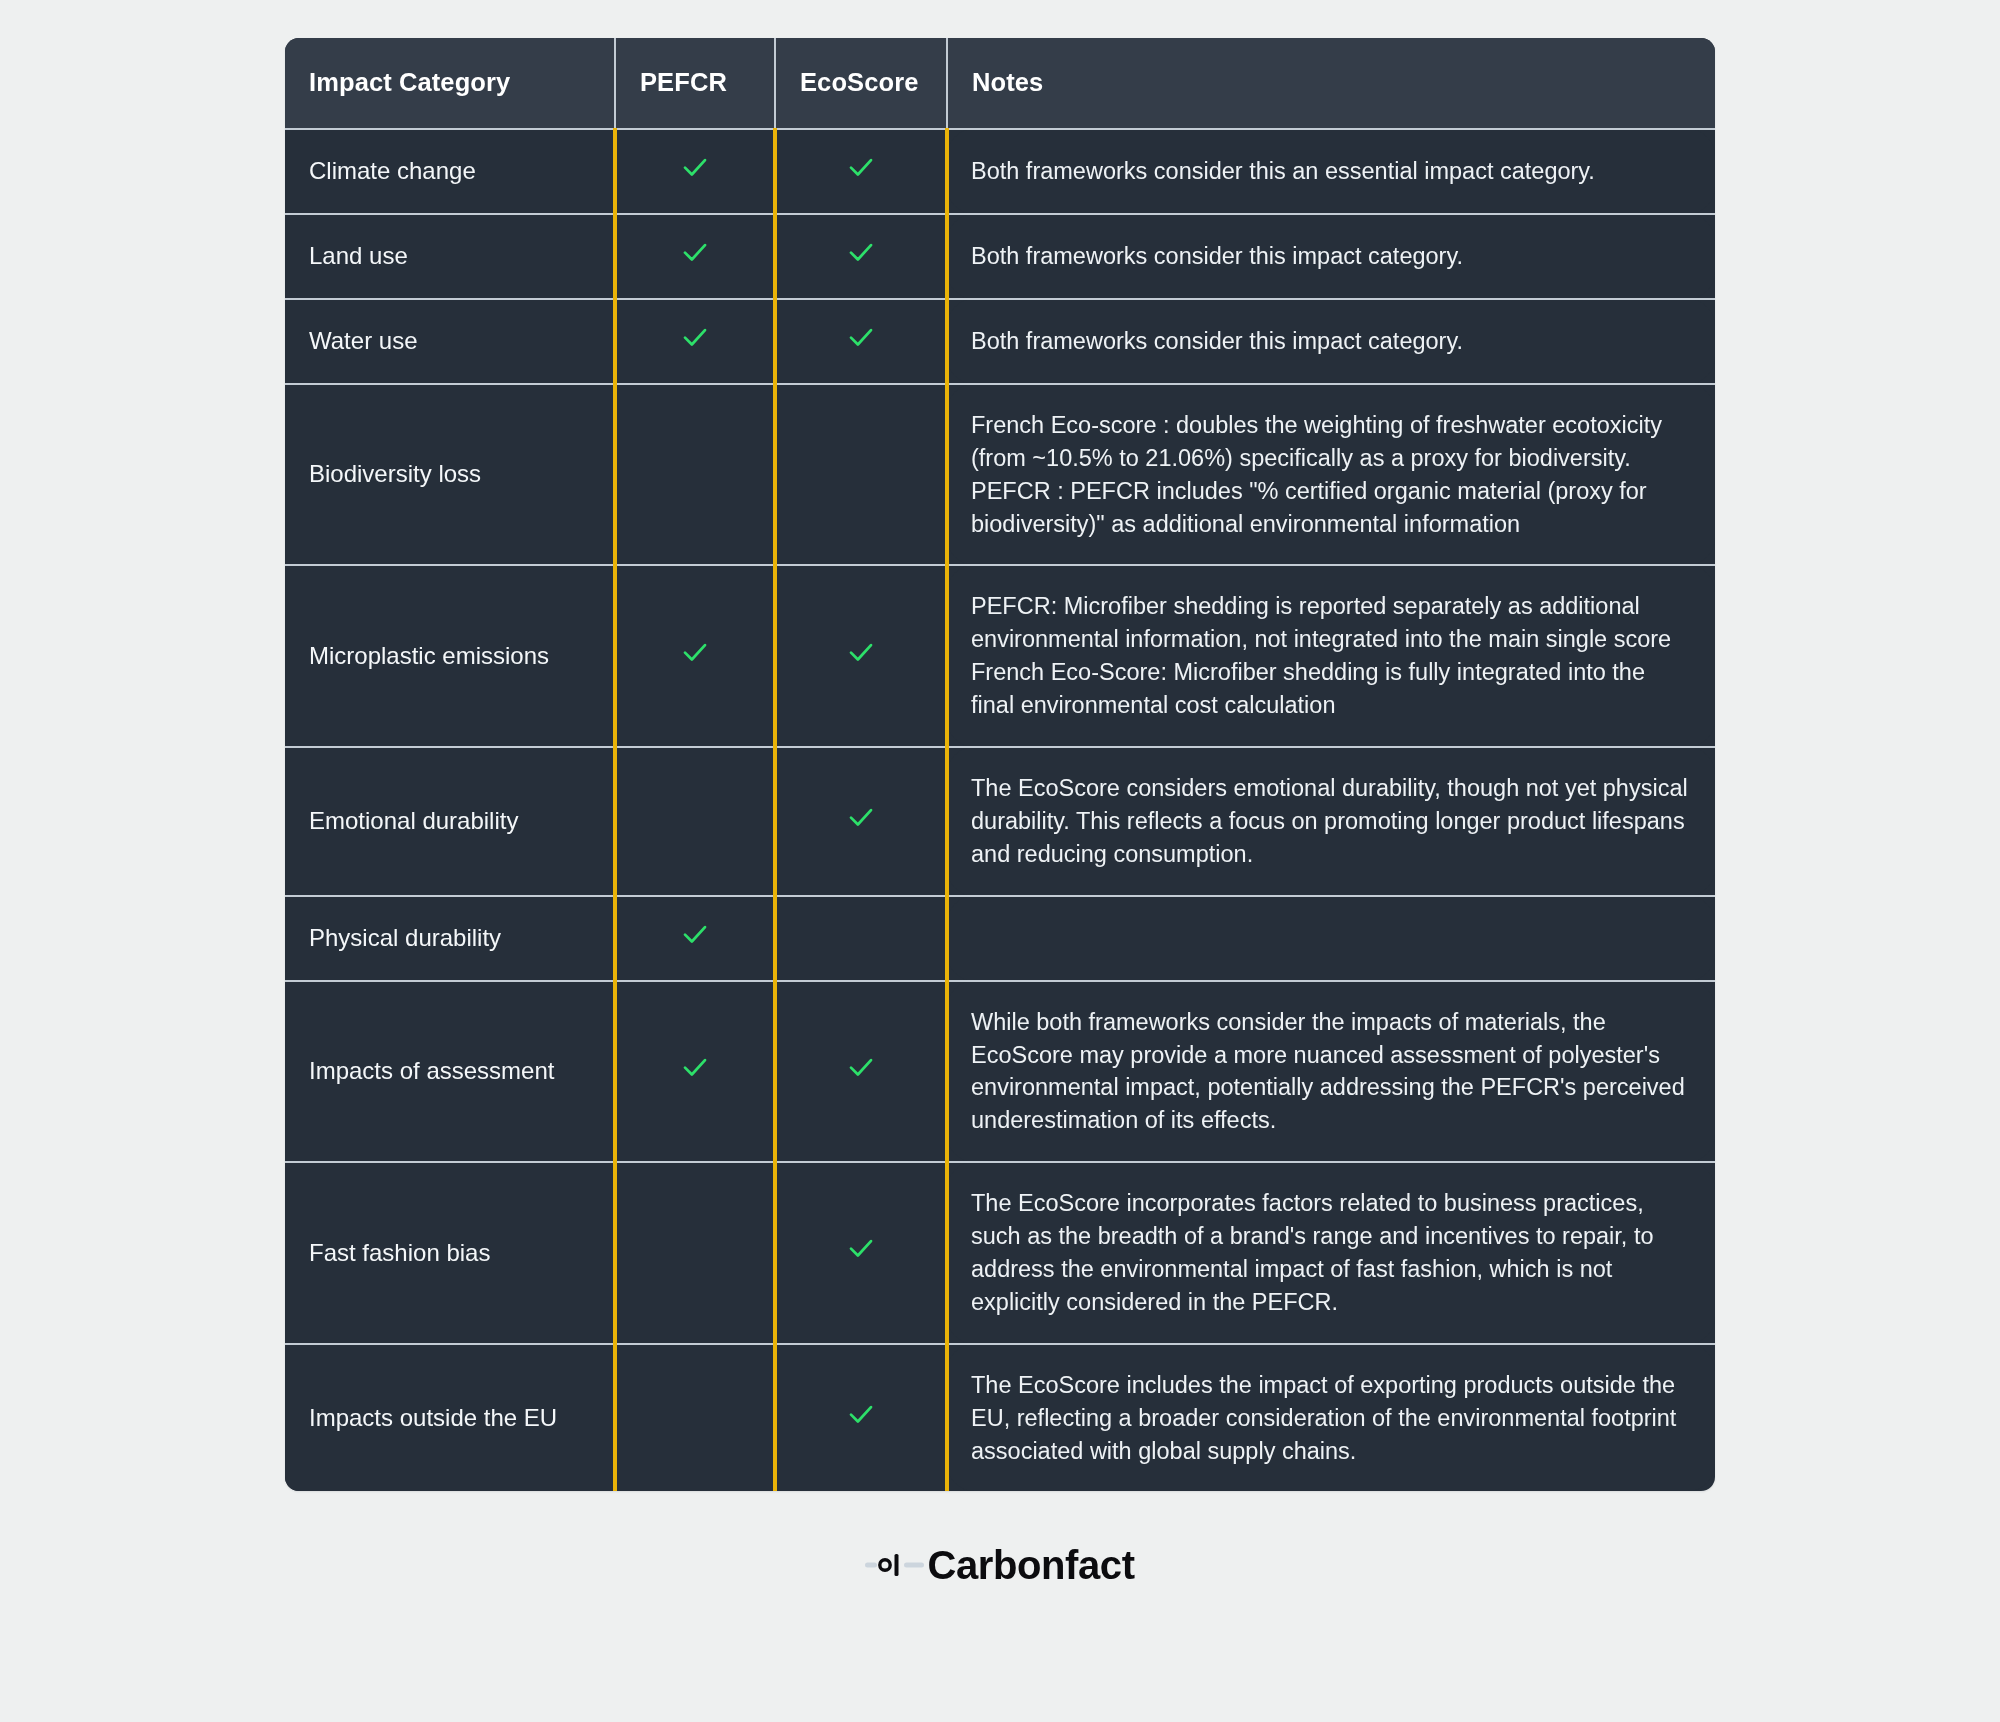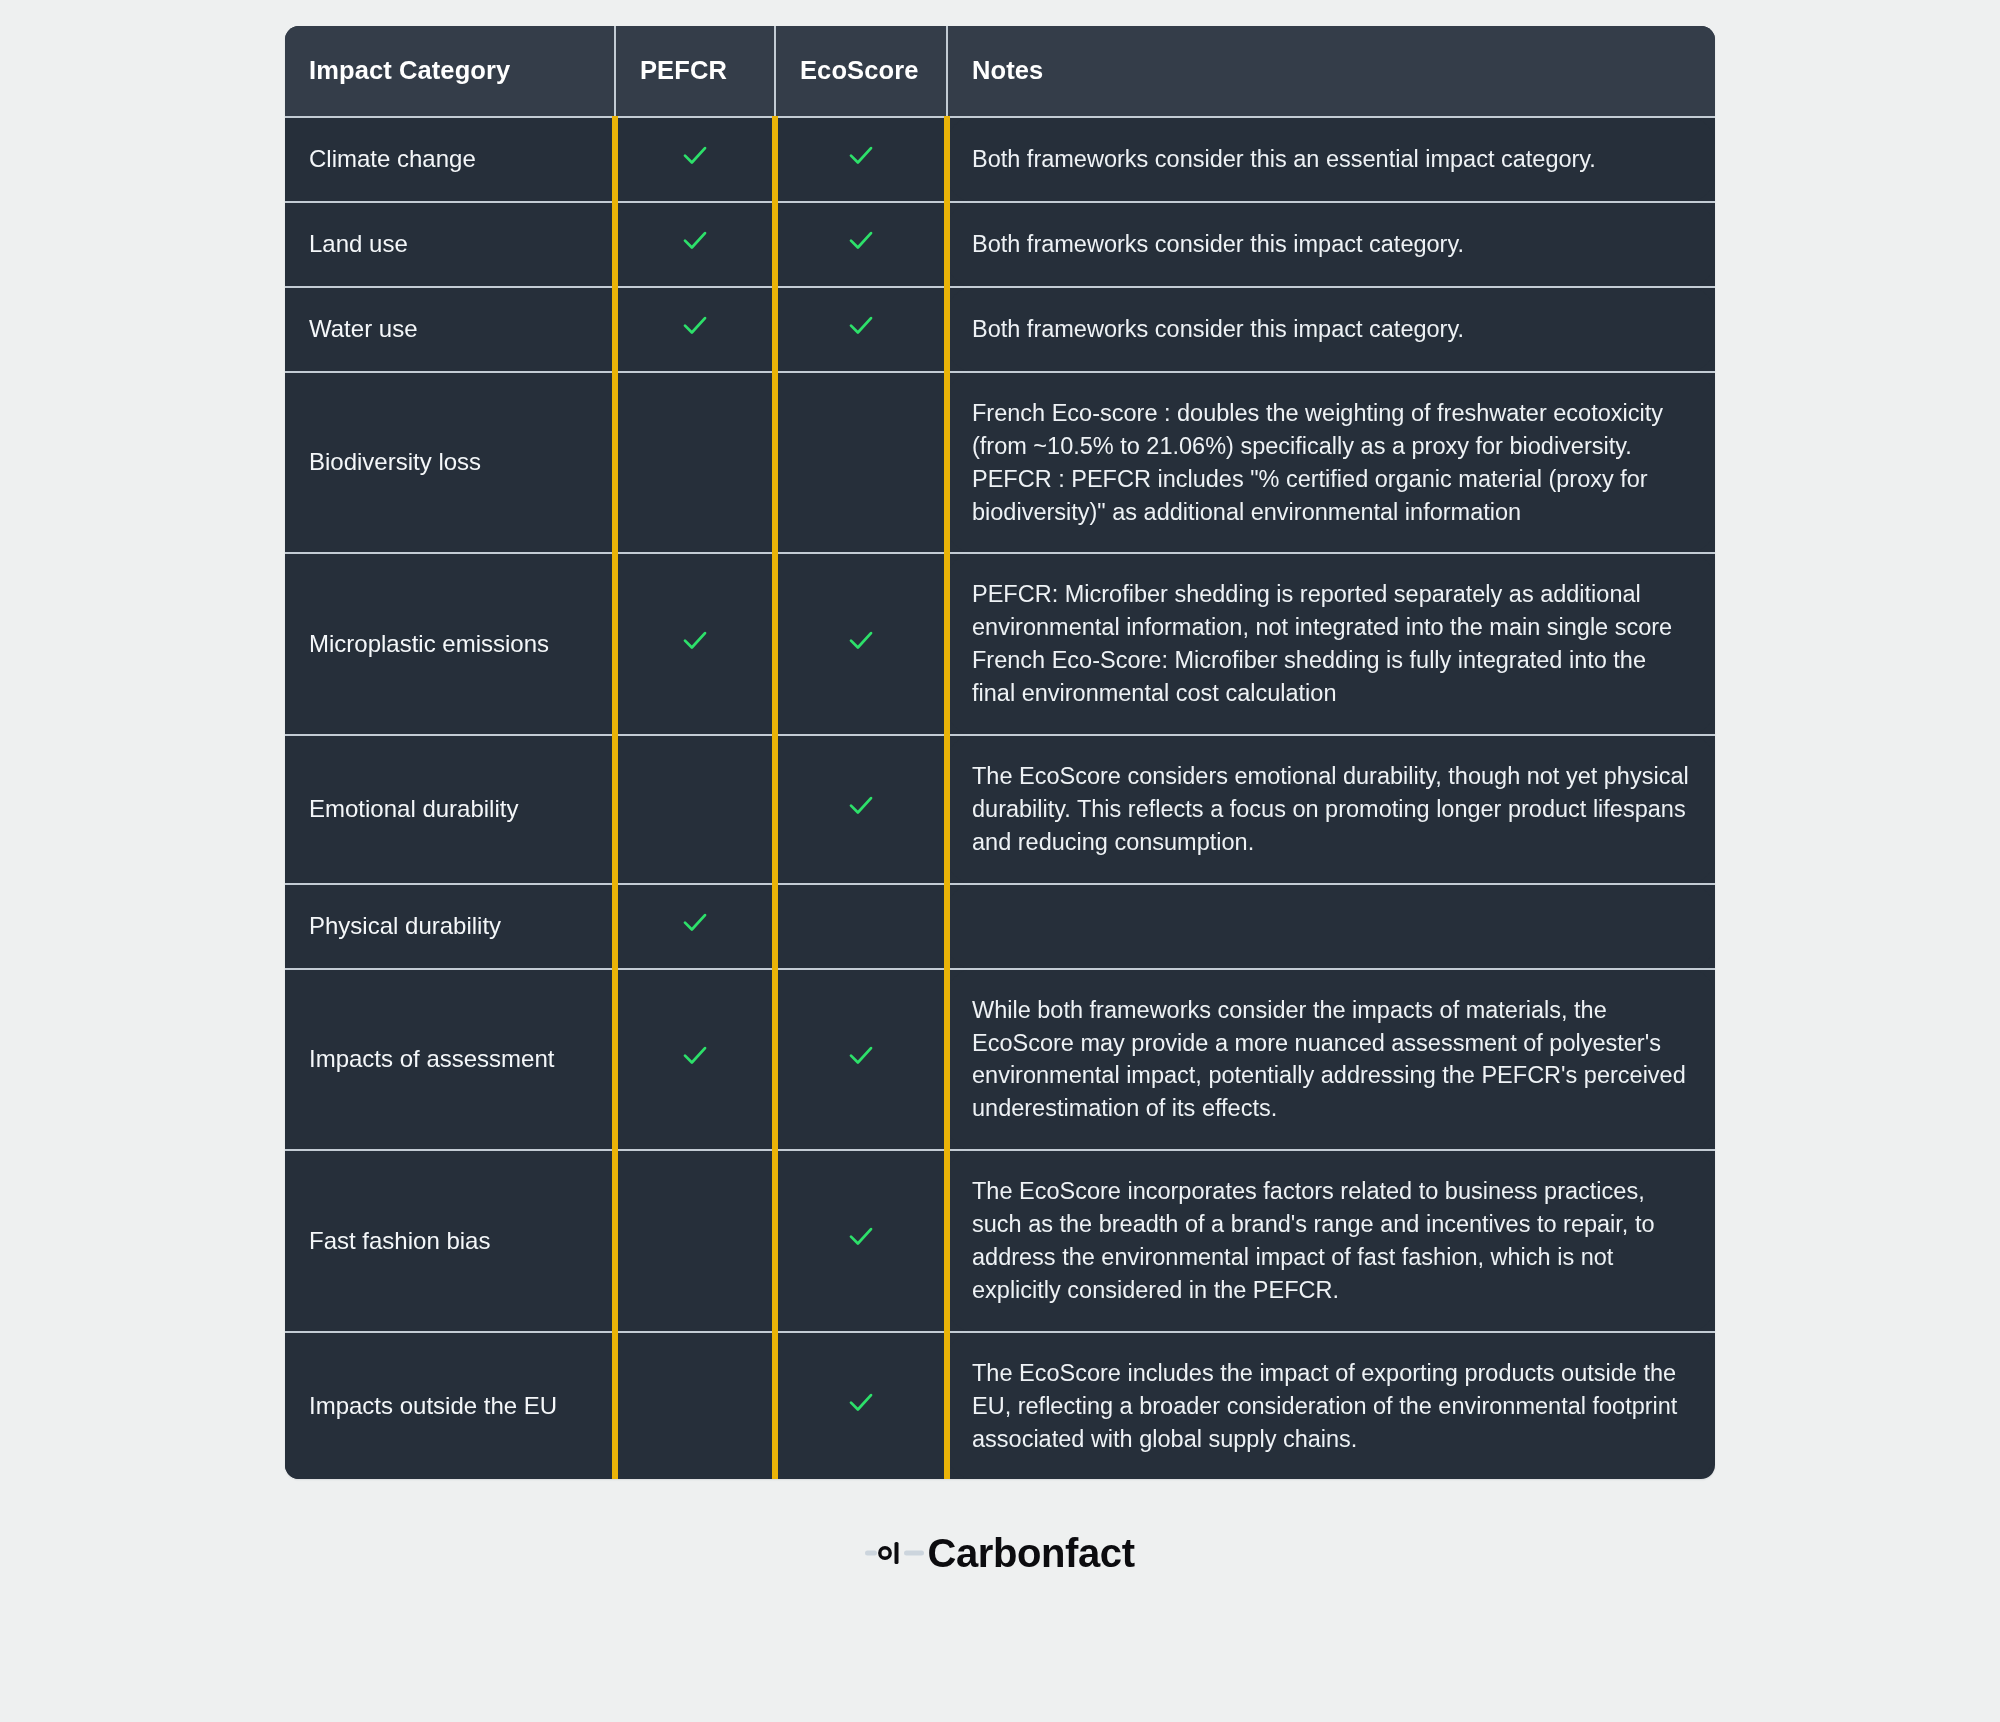--- a/index.html
+++ b/index.html
@@ -16,21 +16,21 @@
   }
 
   .page {
     width: 2000px;
     height: 1722px;
     position: relative;
     box-sizing: border-box;
     display: flex;
     flex-direction: column;
     align-items: center;
-    padding-top: 26px;
+    padding-top: 38px;
   }
 
   .table-wrap {
     width: 1430px;
     border-radius: 14px;
     overflow: hidden;
     background: #262f3a;
     box-shadow: 0 1px 2px rgba(30,40,50,0.10);
   }
 
@@ -59,21 +59,21 @@
   }
   thead th:last-child { border-right: none; margin-top: 31px; }
 
   tbody td {
     background: #262f3a;
     color: #f2f5f7;
     font-size: 23.5px;
     line-height: 1.36;
     vertical-align: middle;
     border-top: 2px solid #c3ccd4;
-    border-right: 6px solid #eab308;
+    border-right: 4px solid #eab308;
     padding: 22px 24px;
     box-sizing: border-box;
   }
   tbody td:last-child { border-right: none; }
 
   td.cat {
     font-size: 24px;
     color: #f4f7f9;
     white-space: normal;
   }

